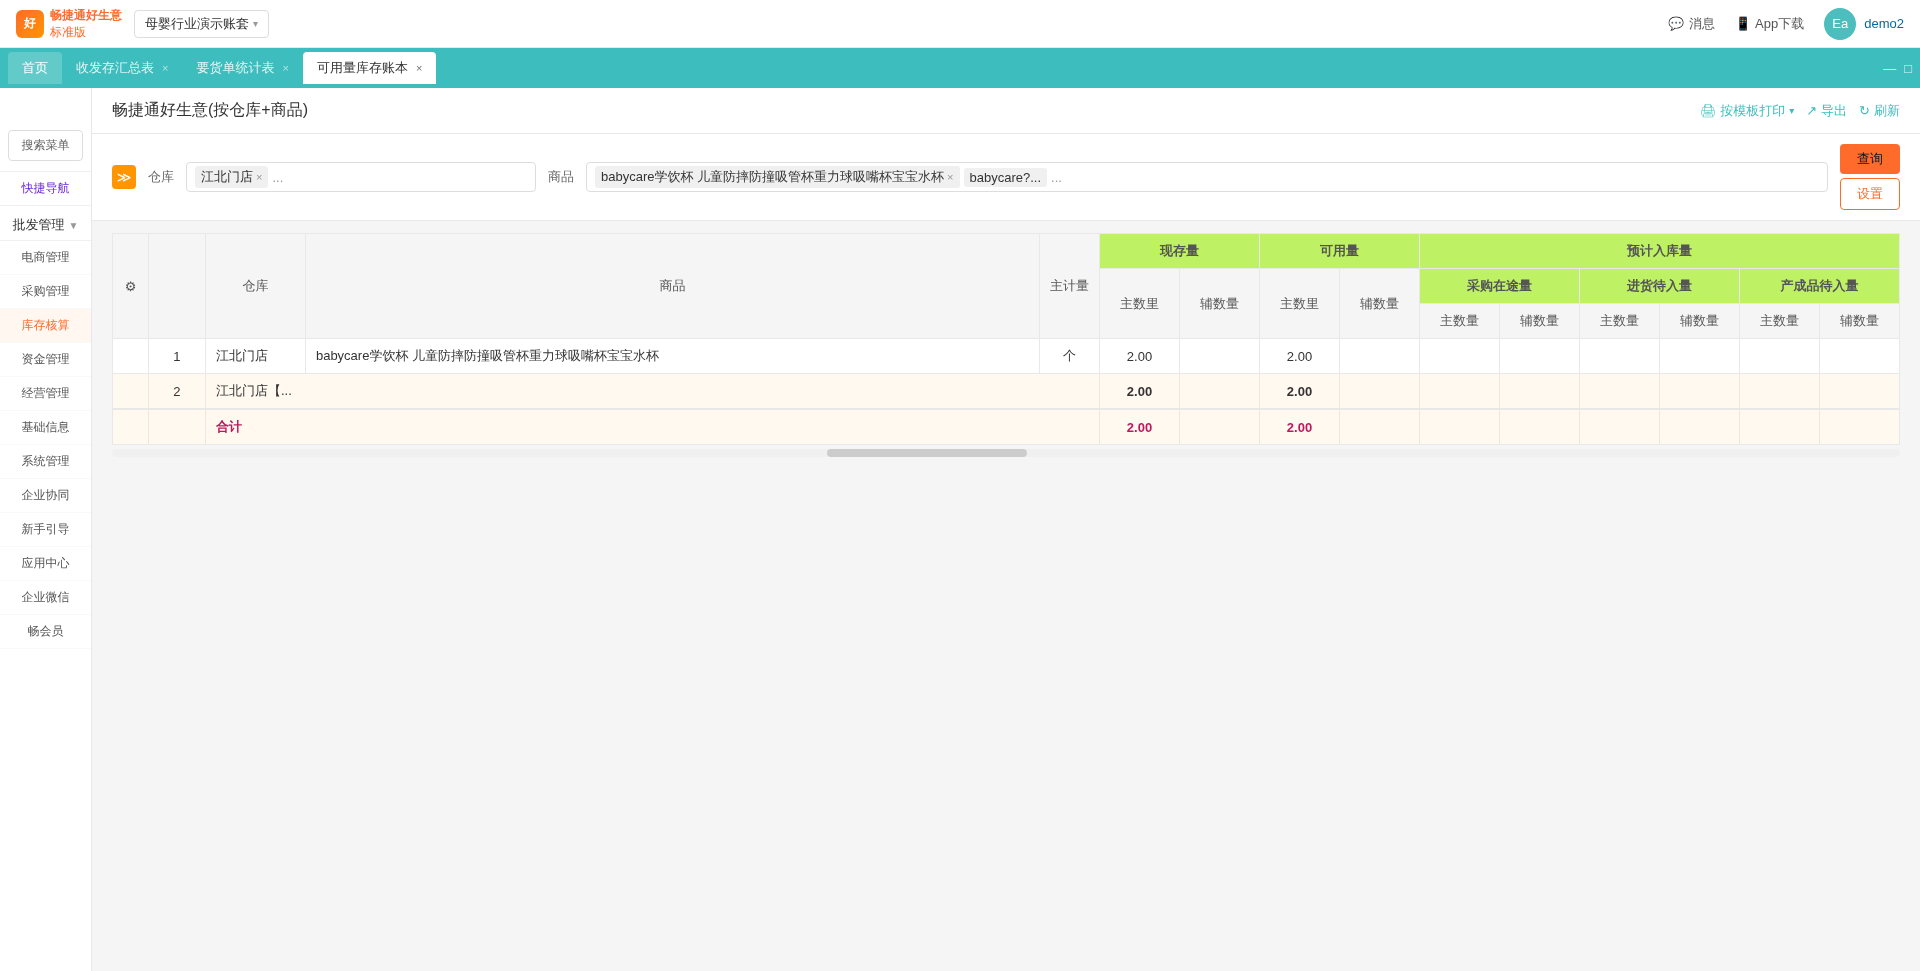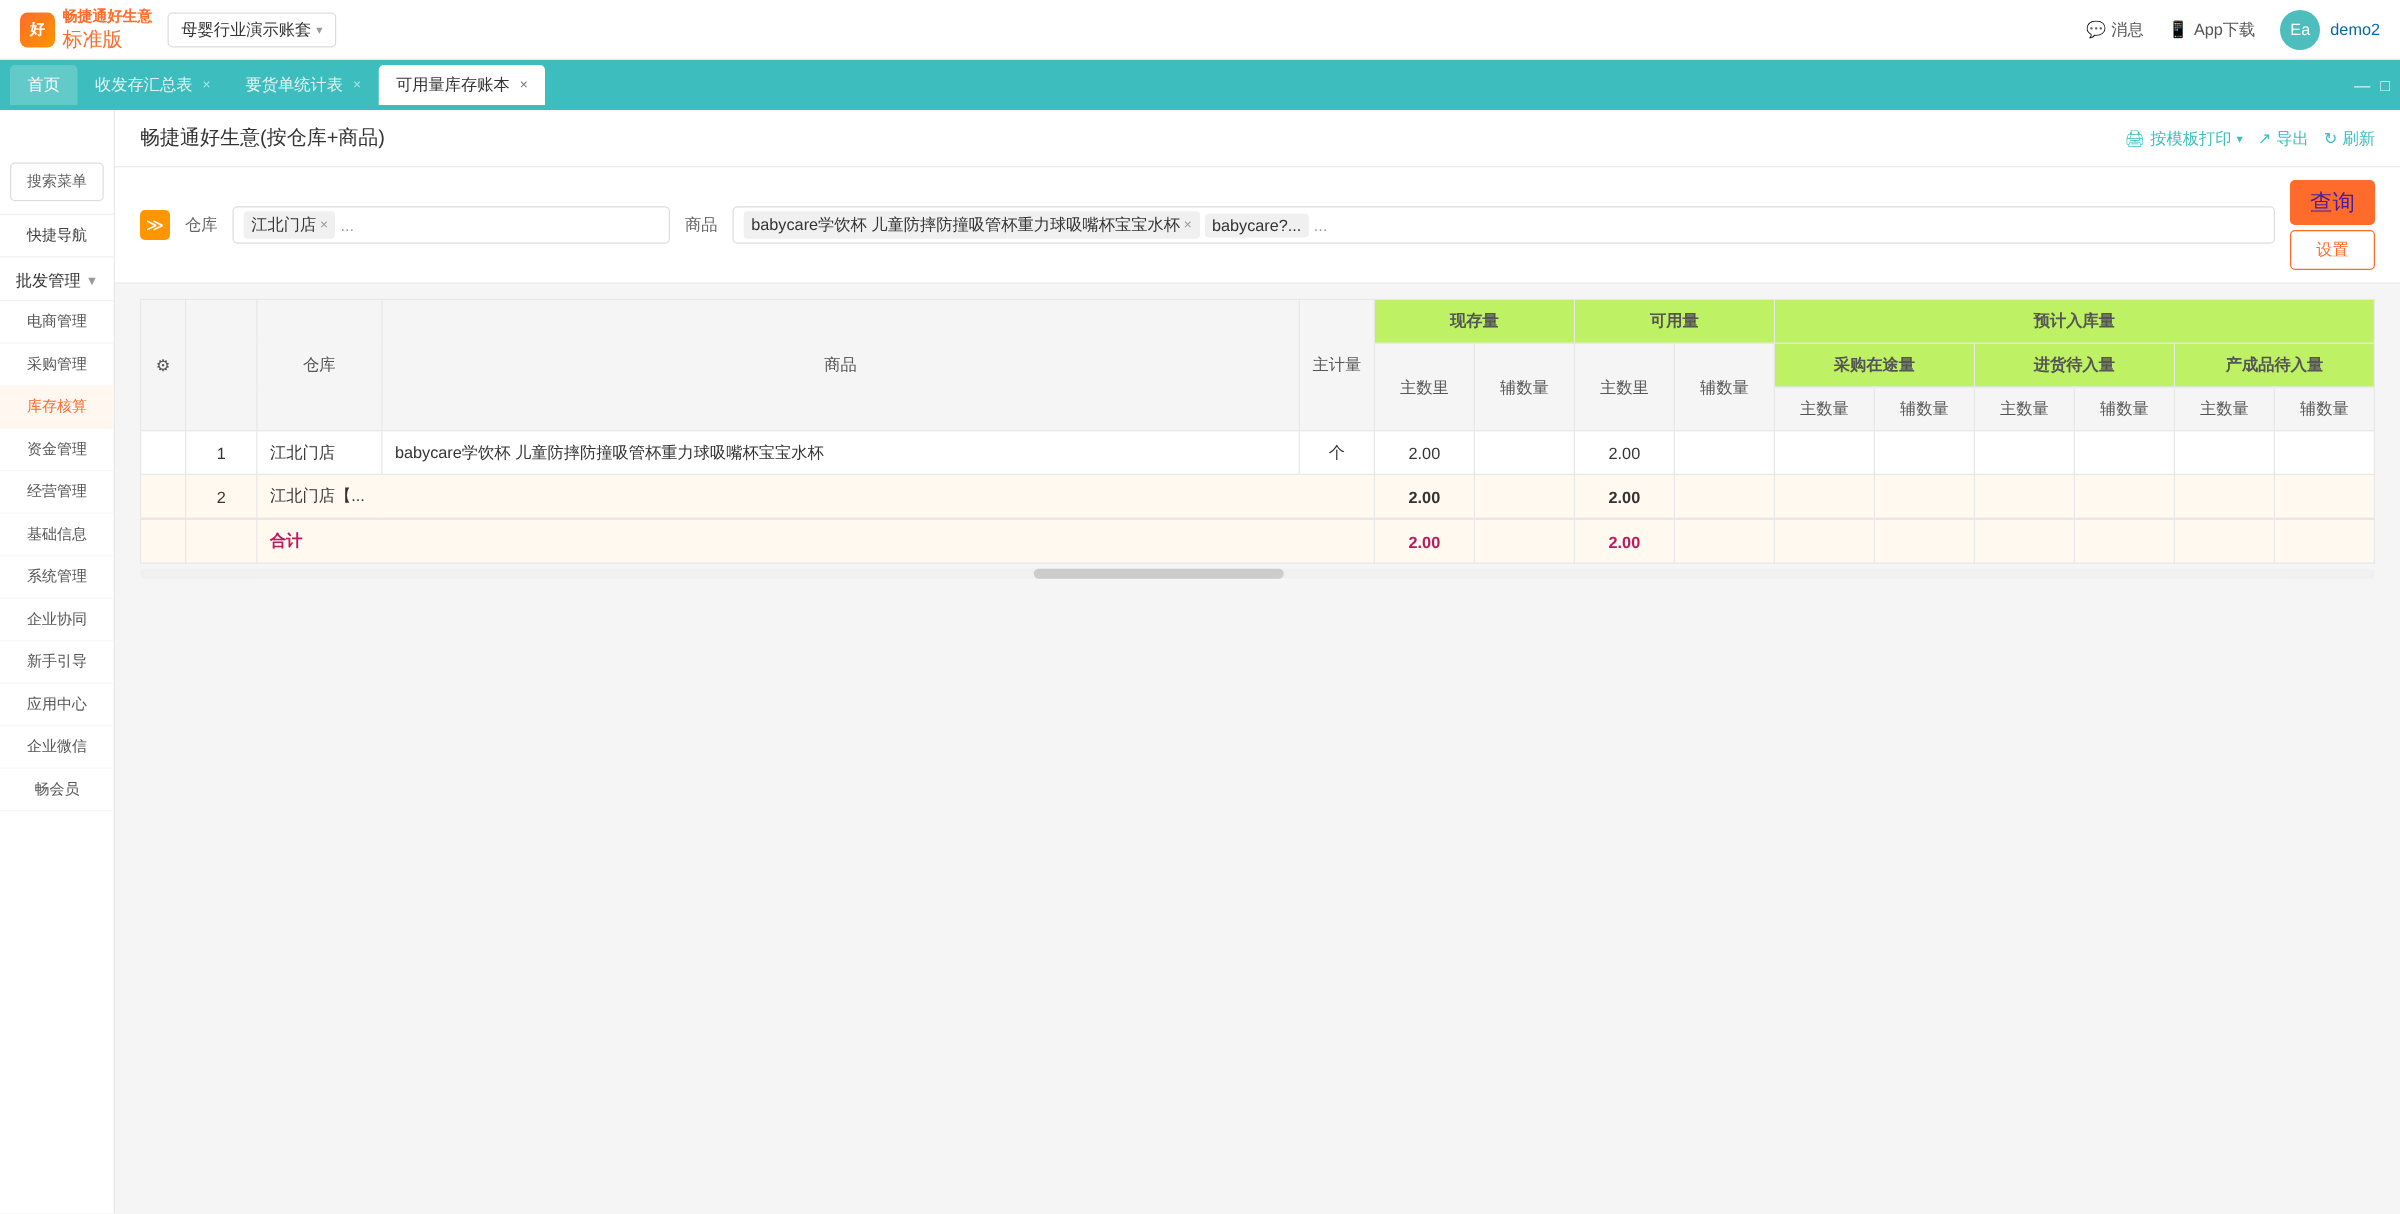--- a/index.html
+++ b/index.html
@@ -12,21 +12,21 @@
       display: flex;
       align-items: center;
       justify-content: space-between;
       padding: 0 16px;
       border-bottom: 1px solid #e8e8e8;
       flex-shrink: 0;
     }
     .top-bar-left { display: flex; align-items: center; gap: 12px; }
     .logo-area { display: flex; align-items: center; gap: 6px; }
     .logo-icon { width: 28px; height: 28px; background: linear-gradient(135deg, #ff6b2b, #ff9500); border-radius: 6px; display: flex; align-items: center; justify-content: center; color: white; font-size: 12px; font-weight: bold; }
-    .logo-sub { color: #ff6b2b; font-size: 16px; }
+    .logo-sub { color: #ff6b2b; font-size: 12px; }
     .industry-selector {
       display: flex; align-items: center; gap: 4px;
       border: 1px solid #ddd; border-radius: 4px;
       padding: 4px 10px; cursor: pointer; background: #fff;
       color: #333; font-size: 13px;
     }
     .top-bar-right { display: flex; align-items: center; gap: 20px; }
     .top-action { display: flex; align-items: center; gap: 4px; color: #555; cursor: pointer; font-size: 13px; }
     .user-avatar { width: 32px; height: 32px; border-radius: 50%; background: #4dbdbd; display: flex; align-items: center; justify-content: center; color: white; font-size: 12px; overflow: hidden; }
     .user-name { color: #0369a1; font-size: 13px; cursor: pointer; }
@@ -60,21 +60,21 @@
 
     
     .sidebar { width: 92px; background: #fff; border-right: 1px solid #e8e8e8; overflow-y: auto; flex-shrink: 0; }
     .sidebar-search { padding: 10px 8px; border-bottom: 1px solid #f0f0f0; margin-top: 32px; }
     .sidebar-search-btn {
       width: 100%; padding: 6px 4px; background: #fff; border: 1px solid #ddd; border-radius: 4px;
       color: #666; cursor: pointer; font-size: 12px; text-align: center;
     }
     .sidebar-nav-btn {
       width: 100%; padding: 8px 4px; background: #fff; border: none; border-bottom: 1px solid #f0f0f0;
-      color: #404040; cursor: pointer; font-size: 12px; text-align: center;
+      color: #6d28d9; cursor: pointer; font-size: 12px; text-align: center;
     }
     .sidebar-section { border-bottom: 1px solid #f0f0f0; }
     .sidebar-section-title {
       display: flex; align-items: center; justify-content: center; gap: 4px;
       padding: 10px 4px 6px; color: #333; font-size: 12px; font-weight: 500; cursor: pointer;
     }
     .sidebar-item {
       padding: 8px 4px; text-align: center; color: #555; font-size: 12px; cursor: pointer;
       border-bottom: 1px solid #f8f8f8;
     }
@@ -114,22 +114,22 @@
       border: 1px solid #ddd; border-radius: 4px; padding: 3px 8px; min-height: 30px;
       background: #fff;
     }
     .filter-tag {
       background: #f0f0f0; border-radius: 3px; padding: 2px 6px;
       font-size: 12px; color: #333; display: flex; align-items: center; gap: 3px; white-space: nowrap;
     }
     .filter-tag-close { color: #999; cursor: pointer; font-size: 11px; }
     .filter-dots { color: #999; cursor: pointer; }
     .query-btn {
-      background: #ff6b2b; color: #4c1d95; border: none; border-radius: 4px;
-      padding: 6px 16px; cursor: pointer; font-size: 18px; white-space: nowrap;
+      background: #ff6b2b; color: #0f172a; border: none; border-radius: 4px;
+      padding: 6px 16px; cursor: pointer; font-size: 13px; white-space: nowrap;
     }
     .settings-btn {
       background: #fff; color: #ff6b2b; border: 1px solid #ff6b2b; border-radius: 4px;
       padding: 6px 16px; cursor: pointer; font-size: 13px; white-space: nowrap;
     }
     .filter-actions { display: flex; flex-direction: column; gap: 4px; margin-left: auto; }
 
     
     .table-container { padding: 12px 20px; background: #f5f5f5; }
     .data-table { width: 100%; background: #fff; border: 1px solid #e8e8e8; border-collapse: collapse; }

